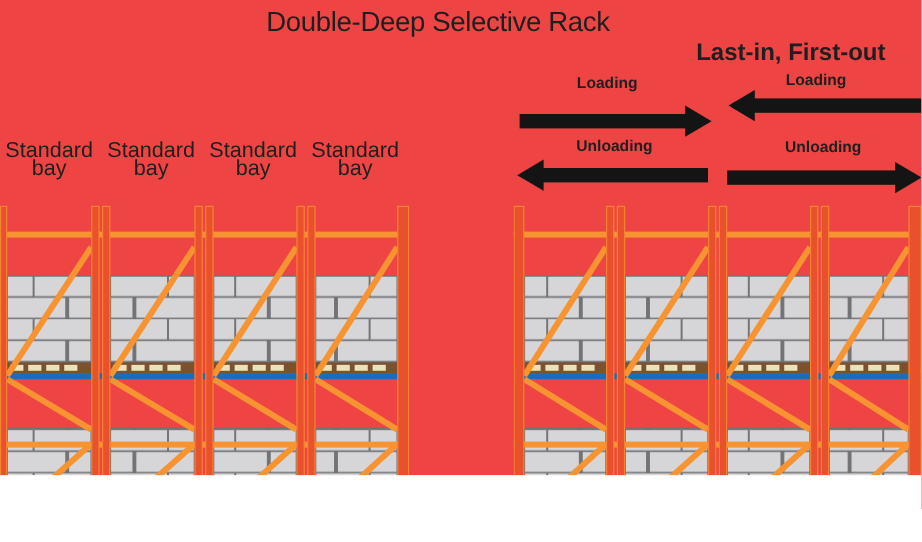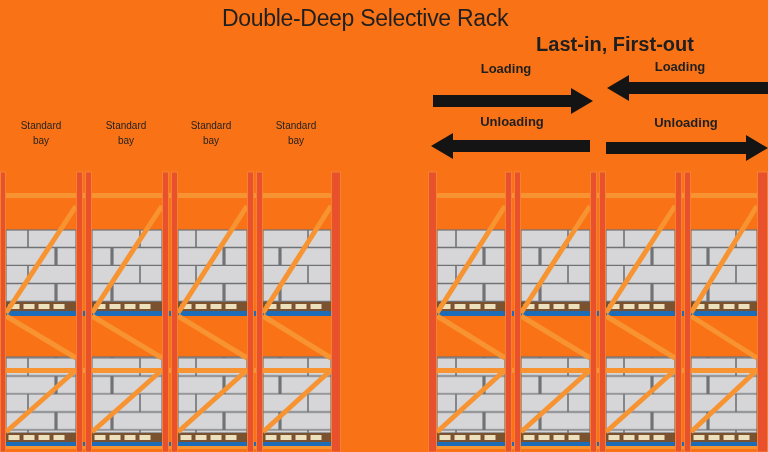--- a/index.html
+++ b/index.html
@@ -1,24 +1,24 @@
 <!DOCTYPE html>
 <html><head>
 <meta charset="utf-8">
 <style>
   html,body{margin:0;padding:0;background:#fff;}
   .stage{
-    position:relative;width:768px;height:452px;background:#f97316;overflow:hidden;
+    position:relative;width:768px;height:396px;background:#ef4444;overflow:hidden;
     font-family:"Liberation Sans","DejaVu Sans",sans-serif;color:#1f1f1f;
   }
   .txt{position:absolute;white-space:nowrap;transform:translateX(-50%);}
   .title{font-size:23px;font-weight:500;letter-spacing:-0.3px;}
-  .lifo{font-size:20px;font-weight:700;}
+  .lifo{font-size:20px;font-weight:700;margin-left:44px;}
   .flowlab{font-size:13px;font-weight:700;}
-  .baylab,.aislelab{font-size:10px;line-height:15px;text-align:center;transform:translateX(-50%);position:absolute;}
+  .baylab,.aislelab{font-size:18px;line-height:15px;text-align:center;transform:translateX(-50%);position:absolute;}
   .aislelab{line-height:17px;}
   .baylab span,.aislelab span{display:block;}
   .arrow{position:absolute;height:26px;}
   .shaft{position:absolute;top:7px;height:12px;background:#141414;}
   .head{position:absolute;top:0;width:0;height:0;border-top:13px solid transparent;border-bottom:13px solid transparent;}
   .head-right{right:0;border-left:22px solid #141414;}
   .head-left{left:0;border-right:22px solid #141414;}
   .arrow-right .shaft{left:0;right:20px;}
   .arrow-left  .shaft{left:20px;right:0;}
   svg.rack{position:absolute;display:block;}

